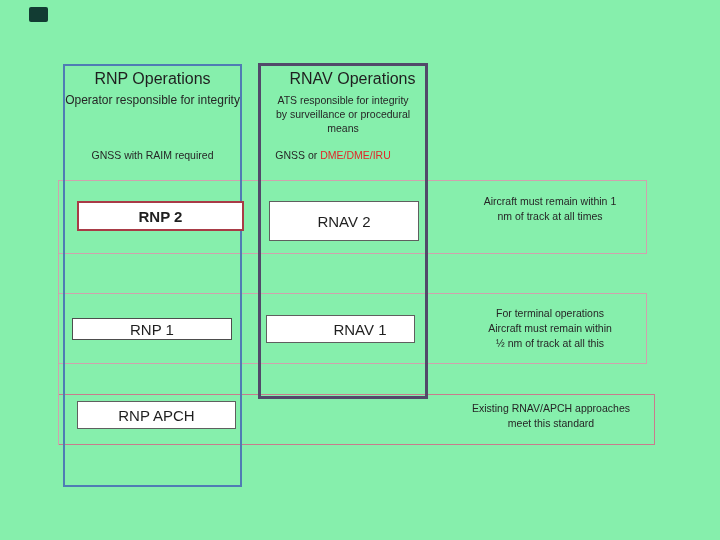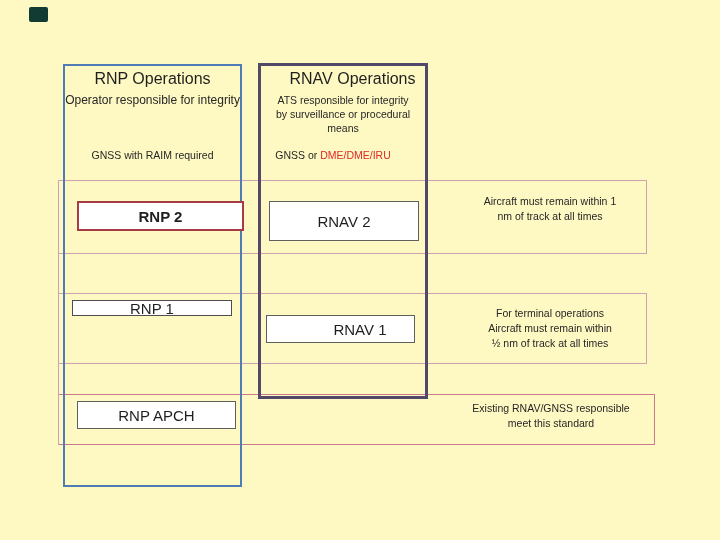--- a/index.html
+++ b/index.html
@@ -4,21 +4,21 @@
 <style>
   html, body {
     margin: 0;
     padding: 0;
     background: #ffffff;
   }
   .slide {
     position: relative;
     width: 720px;
     height: 540px;
-    background: #fef9c3;
+    background: #86efac;
     overflow: hidden;
     font-family: "Liberation Sans", sans-serif;
     color: #262626;
   }
   .slide * { box-sizing: border-box; position: absolute; }
 
   
   .corner {
     left: 29px; top: 7px; width: 19px; height: 15px;
     background: #123c33; border-radius: 2px;
@@ -49,21 +49,21 @@
 
   
   .lbox {
     background: #ffffff; z-index: 3;
     display: flex; align-items: center; justify-content: center;
     font-size: 15px; color: #1f1f1f;
   }
   .lbox span { position: static; }
   .box-rnp2    { left: 77px;  top: 201px; width: 167px; height: 30px; border: 2.5px solid #a93b46; font-weight: bold; }
   .box-rnav2   { left: 269px; top: 201px; width: 150px; height: 40px; border: 1.5px solid #5f5f5f; }
-  .box-rnp1    { left: 72px;  top: 300px; width: 160px; height: 16px; border: 1.5px solid #4d4d4d; }
+  .box-rnp1    { left: 72px;  top: 318px; width: 160px; height: 22px; border: 1.5px solid #4d4d4d; }
   .box-rnav1   { left: 266px; top: 315px; width: 149px; height: 28px; border: 1.5px solid #5f5f5f; padding-left: 39px; }
   .box-rnpapch { left: 77px;  top: 401px; width: 159px; height: 28px; border: 1.5px solid #5f5f5f; }
 
   
   .note { z-index: 4; text-align: center; font-size: 10.5px; line-height: 15px; }
   .note div { position: static; }
   .note1 { left: 447px; top: 194px; width: 206px; }
   .note2 { left: 447px; top: 306px; width: 206px; }
   .note3 { left: 445px; top: 401px; width: 212px; }
 </style>
@@ -112,20 +112,20 @@
     <span>RNP APCH</span>
   </div>
 
   <div class="note note1">
     <div>Aircraft must remain within 1</div>
     <div>nm of track at all times</div>
   </div>
   <div class="note note2">
     <div>For terminal operations</div>
     <div>Aircraft must remain within</div>
-    <div>½ nm of track at all times</div>
+    <div>½ nm of track at all this</div>
   </div>
   <div class="note note3">
-    <div>Existing RNAV/GNSS responsible</div>
+    <div>Existing RNAV/APCH approaches</div>
     <div>meet this standard</div>
   </div>
 
 </div>
 
 </body></html>

